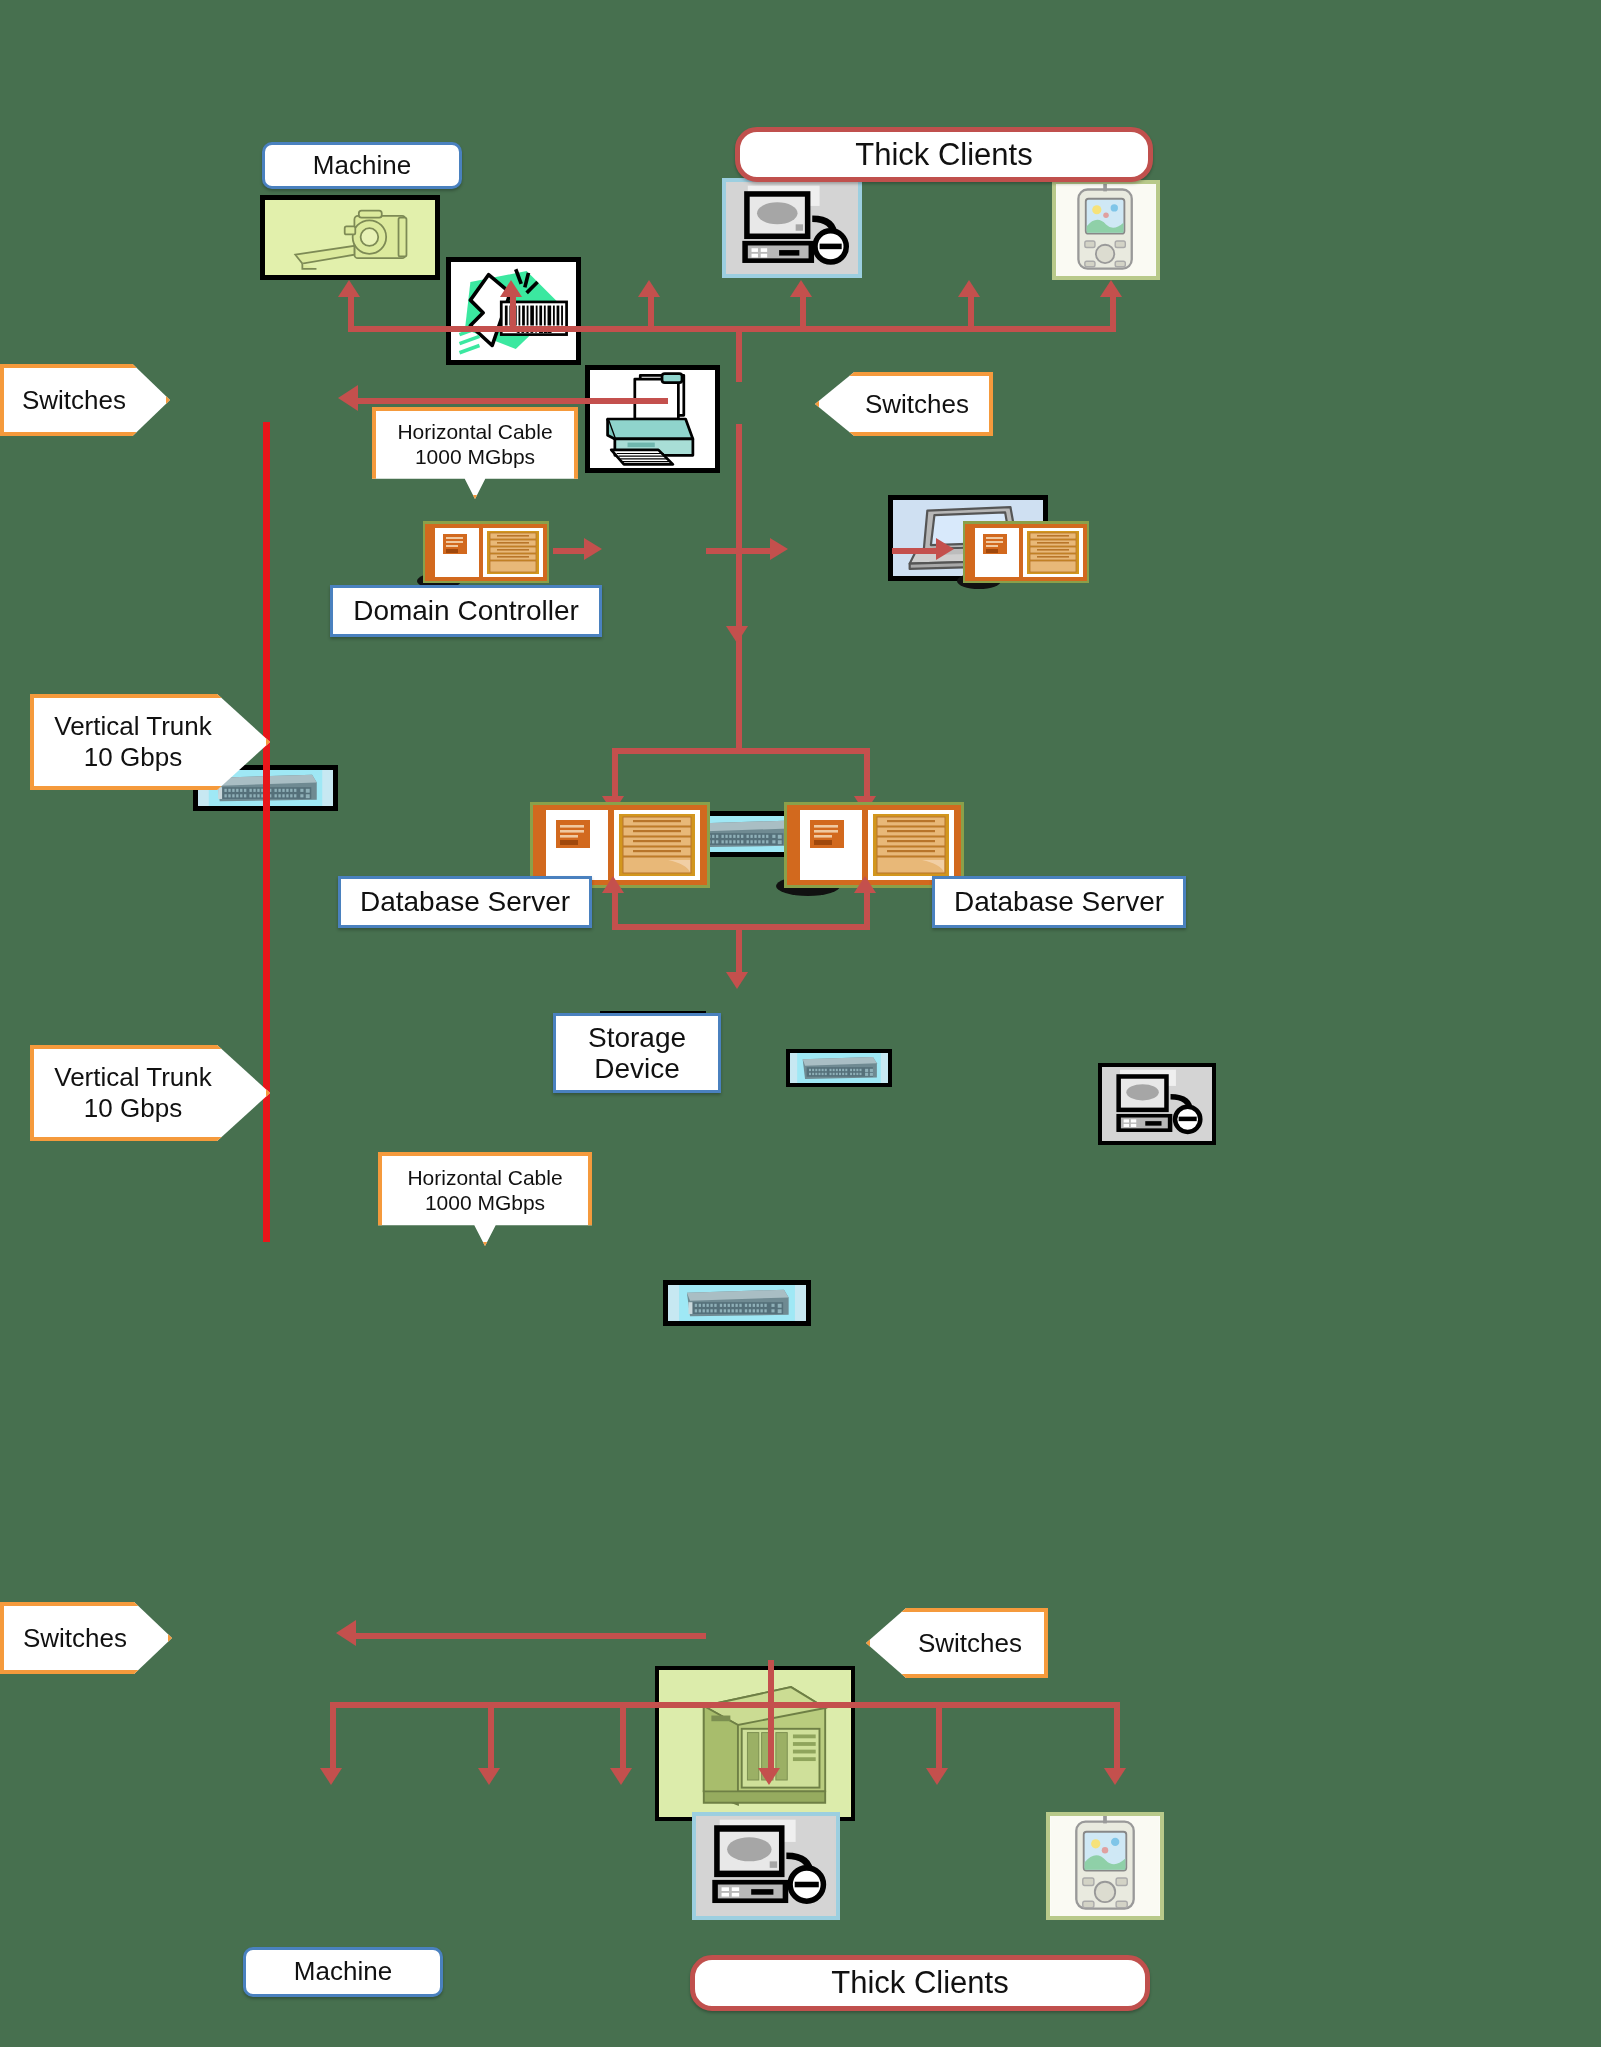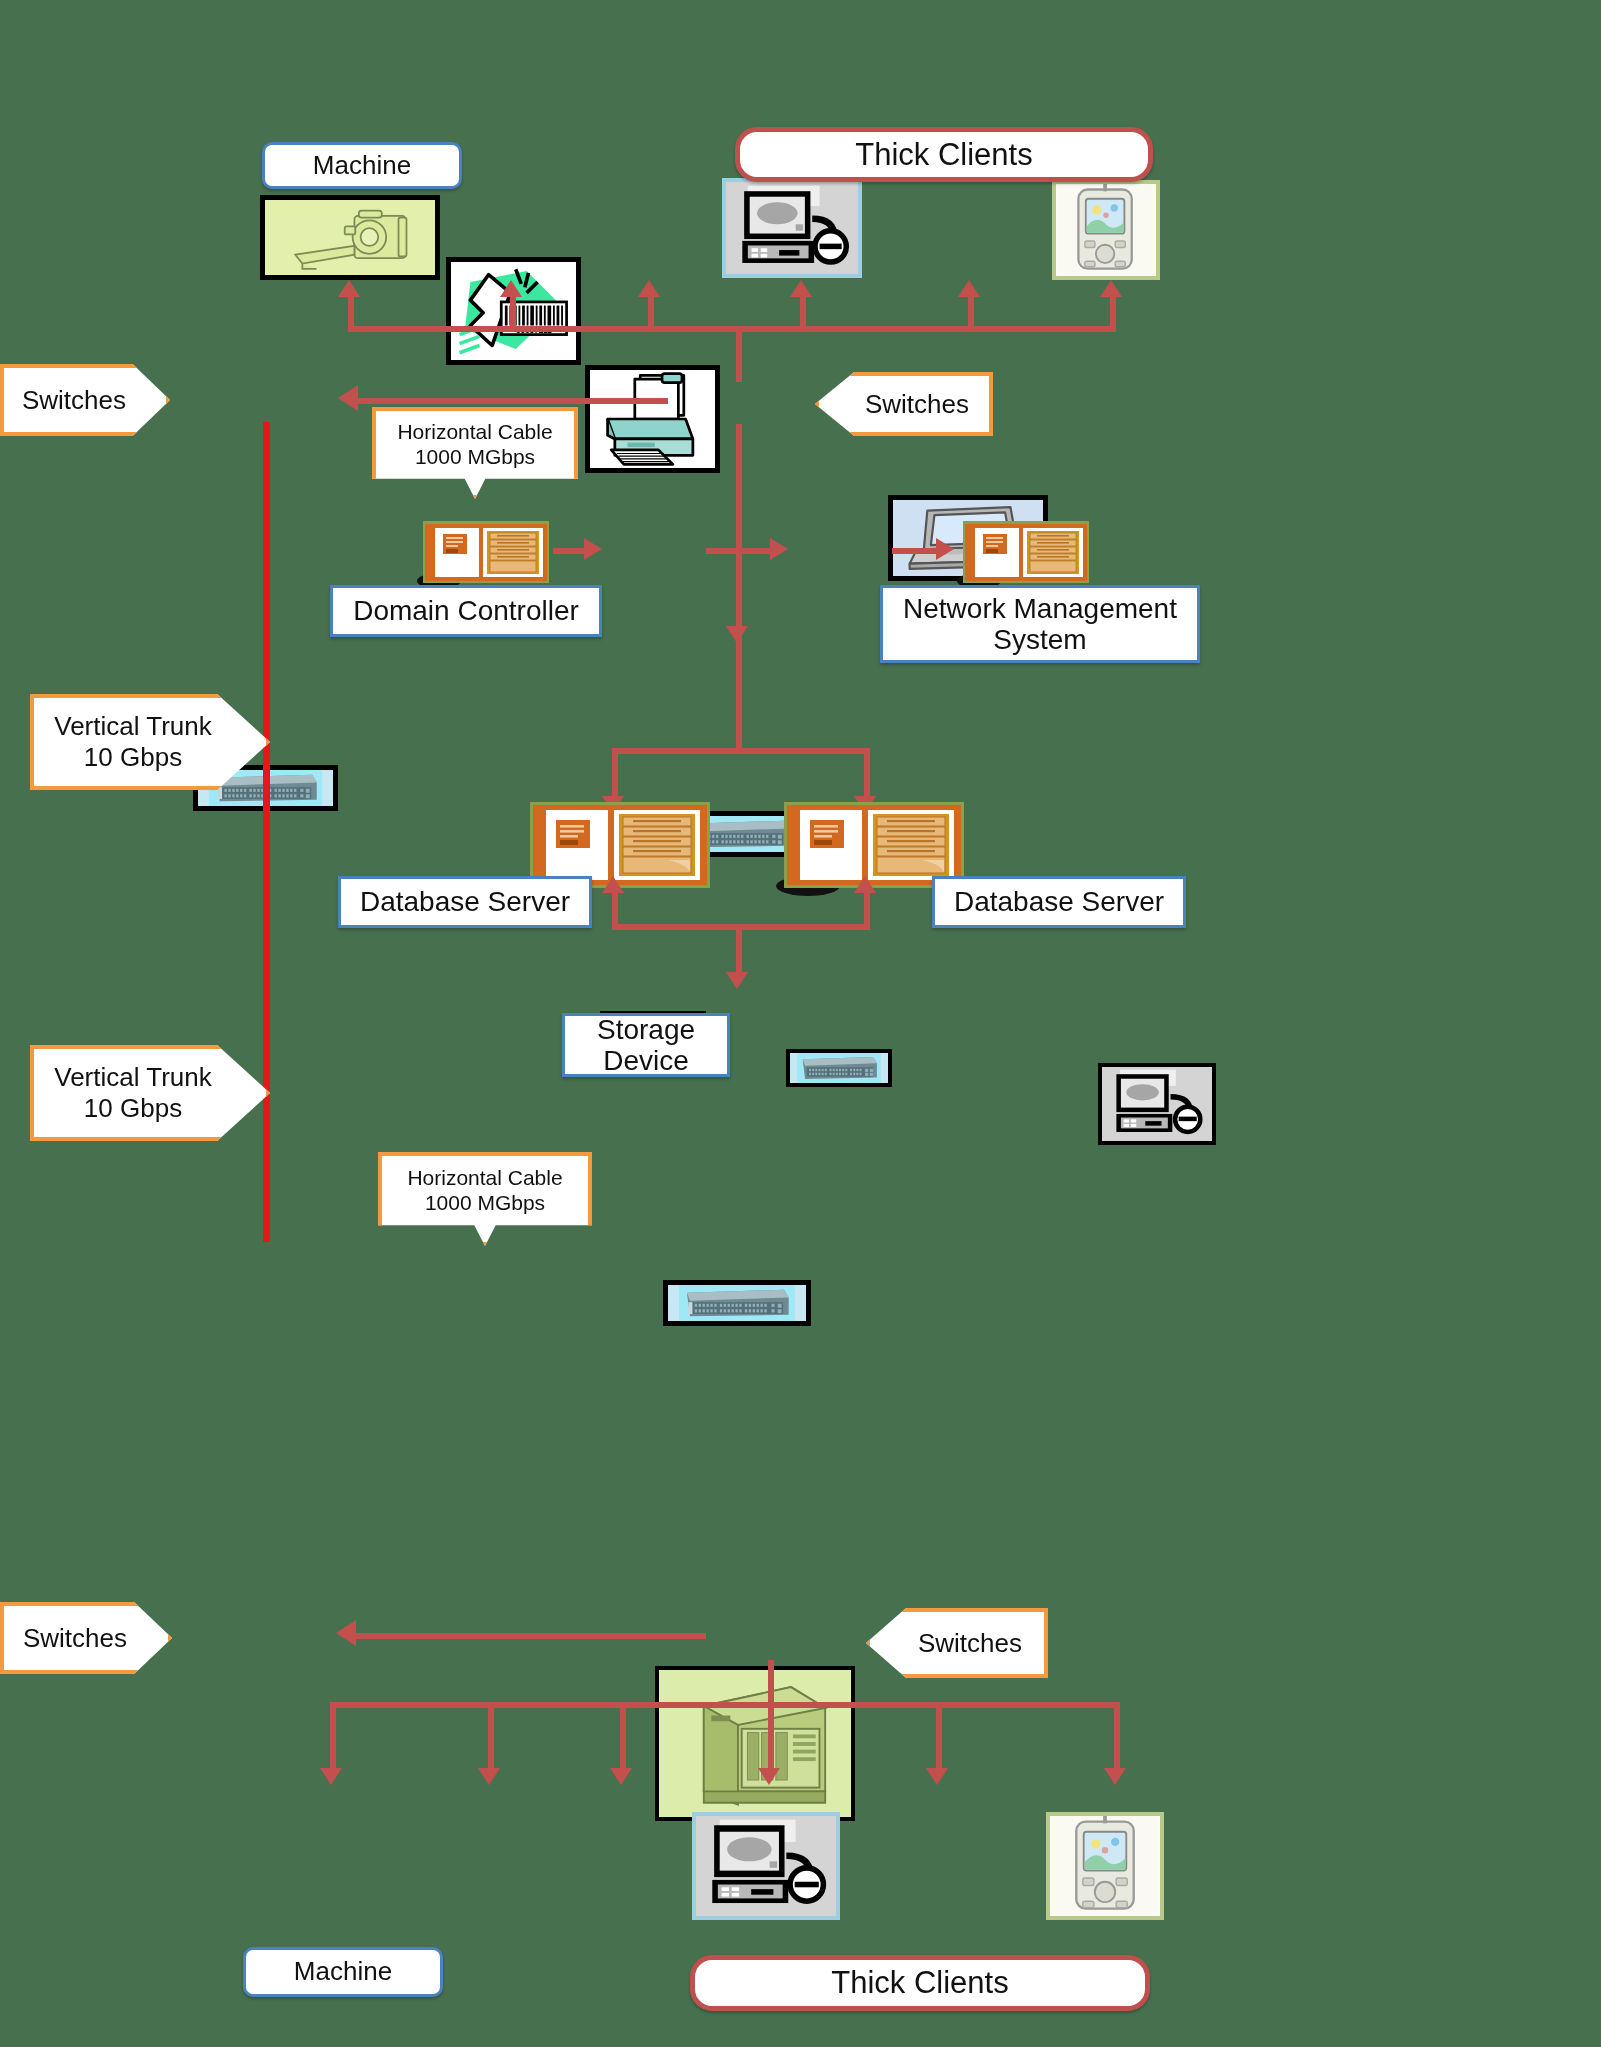--- a/index.html
+++ b/index.html
@@ -549,23 +549,20 @@
       <rect x="30" y="58" width="6" height="3.5" fill="#fff"></rect>
       <rect x="22" y="63" width="6" height="3.5" fill="#fff"></rect>
       <rect x="30" y="63" width="6" height="3.5" fill="#fff"></rect>
       <rect x="46" y="60" width="18" height="5" fill="#000"></rect>
       <path d="M74 33 Q96 33 96 50" stroke="#000" stroke-width="6" fill="none"></path>
       <circle cx="93" cy="58" r="14" fill="#fff" stroke="#000" stroke-width="5"></circle>
       <rect x="83" y="55" width="20" height="5" fill="#000"></rect>
     </svg>
   </div>
 
-  <div class="abs bluelabel" style="left:880px;top:585px;width:320px;height:78px;font-size:28px;z-index:5;">
-    <span>Network Management System</span>
-  </div>
 
   <div class="abs dev bg-ltblue" style="left:663px;top:643px;width:148px;height:46px;">
     <svg viewBox="0 0 148 46">
       <rect width="148" height="46" fill="#9fe8f5"></rect>
       <path d="M10 10 L134 6 L140 16 L140 38 L14 40 Z" fill="#6f8a92"></path>
       <path d="M10 10 L134 6 L140 16 L14 20 Z" fill="#a9bec4"></path>
       <rect x="17" y="22" width="116" height="15" fill="#55707a"></rect>
       <g fill="#8fb0b8">
         <rect x="20" y="24" width="3" height="4"></rect>
           <rect x="25" y="24" width="3" height="4"></rect>
@@ -729,21 +726,21 @@
       <g fill="#8fa45c">
           <rect x="140" y="68" width="24" height="4"></rect>
           <rect x="140" y="76" width="24" height="4"></rect>
         <rect x="140" y="84" width="24" height="4"></rect>
           <rect x="140" y="92" width="24" height="4"></rect>
         </g>
       <rect x="54" y="48" width="20" height="6" fill="#7b8e50"></rect>
       <path d="M46 128 L174 128 L174 140 L46 140 Z" fill="#96ab5f" stroke="#6e7f45" stroke-width="2"></path>
     </svg>
   </div>
-  <div class="abs bluelabel" style="left:553px;top:1013px;width:168px;height:64px;font-size:28px;z-index:5;margin-left:9px;">
+  <div class="abs bluelabel" style="left:553px;top:1013px;width:168px;height:80px;font-size:28px;z-index:5;">
     <span>Storage Device</span>
   </div>
 
   <div class="abs penta-r" style="left:0px;top:1602px;width:172px;height:72px;font-size:26px;">
     <span style="margin-right:22px">Switches</span>
   </div>
 
   <div class="abs penta-l" style="left:866px;top:1608px;width:182px;height:70px;font-size:26px;">
     <span style="margin-left:26px">Switches</span>
   </div>

